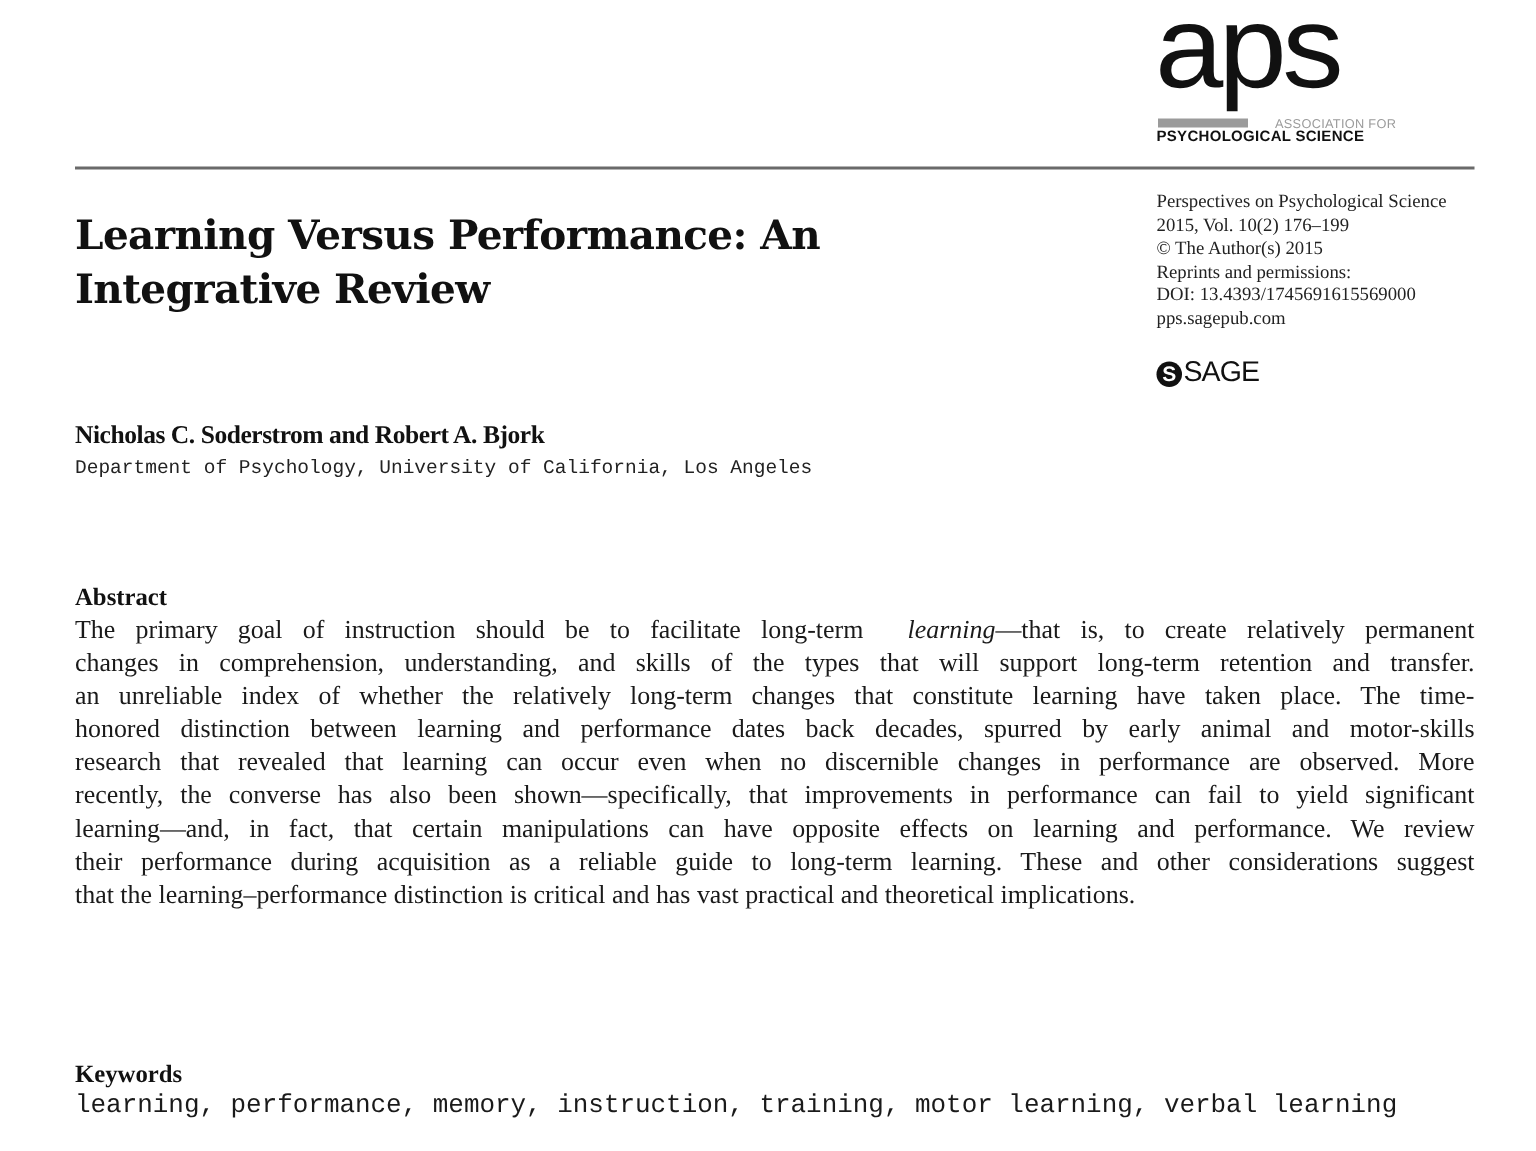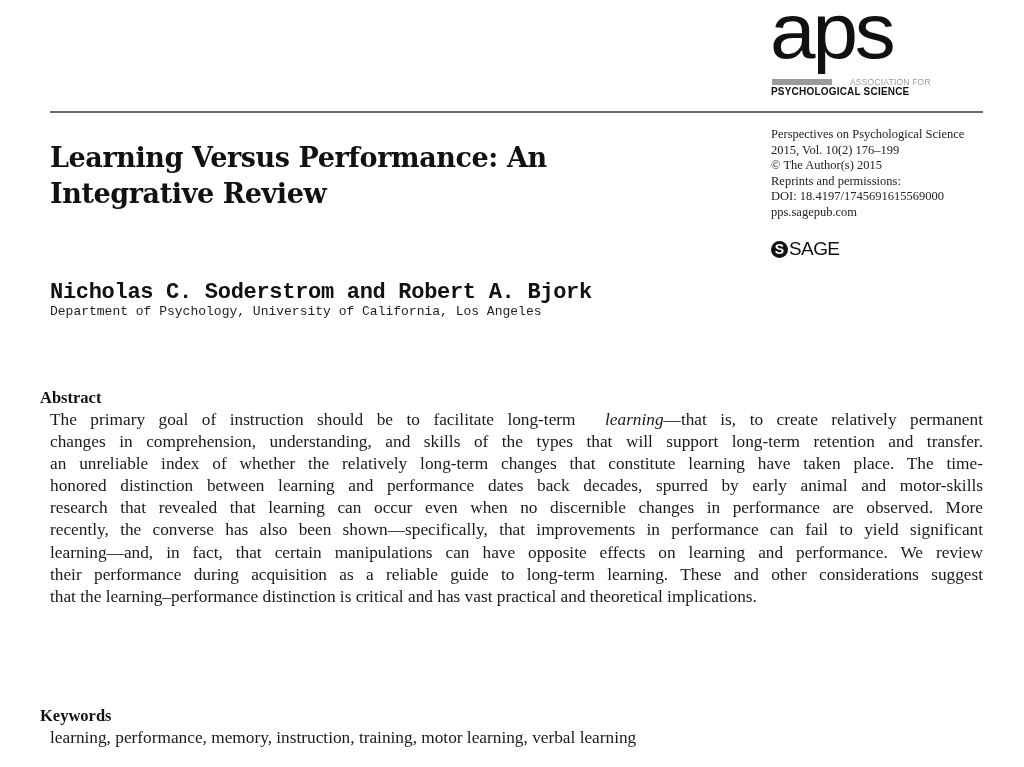--- a/index.html
+++ b/index.html
@@ -128,41 +128,41 @@
     justify-content: center;
     margin-right: 1px;
     letter-spacing: 0;
   }
 
   
   .authors {
     position: absolute;
     left: 50px;
     top: 280px;
-    font-family: Liberation Mono, monospace;
-    font-weight: 700;
-    font-size: 22px;
+    font-family: Liberation Serif, serif;
+    font-weight: 700;
+    font-size: 17px;
     color: #111;
     letter-spacing: -0.3px;
     white-space: nowrap;
   }
   .affiliation {
     position: absolute;
     left: 50px;
     top: 304px;
     font-family: Liberation Mono, monospace;
     font-size: 13px;
     color: #222;
     white-space: nowrap;
   }
 
   
   .section-heading {
     position: absolute;
-    left: 40px;
+    left: 50px;
     font-family: "Liberation Serif", serif;
     font-weight: 700;
     font-size: 16.5px;
     color: #111;
   }
   .abstract-heading { top: 388px; }
   .abstract-body {
     position: absolute;
     left: 50px;
     top: 409px;
@@ -184,21 +184,21 @@
     text-align-last: left;
   }
   .abstract-body em { font-style: italic; margin-left: 16px; }
 
   
   .keywords-heading { top: 706px; }
   .keywords-body {
     position: absolute;
     left: 50px;
     top: 728px;
-    font-family: Liberation Serif, serif;
+    font-family: Liberation Mono, monospace;
     font-size: 17.3px;
     color: #1a1a1a;
     white-space: nowrap;
   }
 </style>
 </head>
 <body>
 
 <div class="aps-logo">
   <div class="aps-letters">aps</div>
@@ -209,21 +209,21 @@
 
 <div class="header-rule"></div>
 
 <h1 class="title">Learning Versus Performance: An Integrative Review</h1>
 
 <div class="meta">
   <div>Perspectives on Psychological Science</div>
   <div>2015, Vol. 10(2) 176–199</div>
   <div>© The Author(s) 2015</div>
   <div>Reprints and permissions:</div>
-  <div>DOI: 18.4197/1745691615569000</div>
+  <div>DOI: 13.4393/1745691615569000</div>
   <div>pps.sagepub.com</div>
 </div>
 <div class="sage-logo">
   <span class="sage-s">S</span>
   <span>SAGE</span>
 </div>
 
 <div class="authors">Nicholas C. Soderstrom and Robert A. Bjork</div>
 <div class="affiliation">Department of Psychology, University of California, Los Angeles</div>
 

